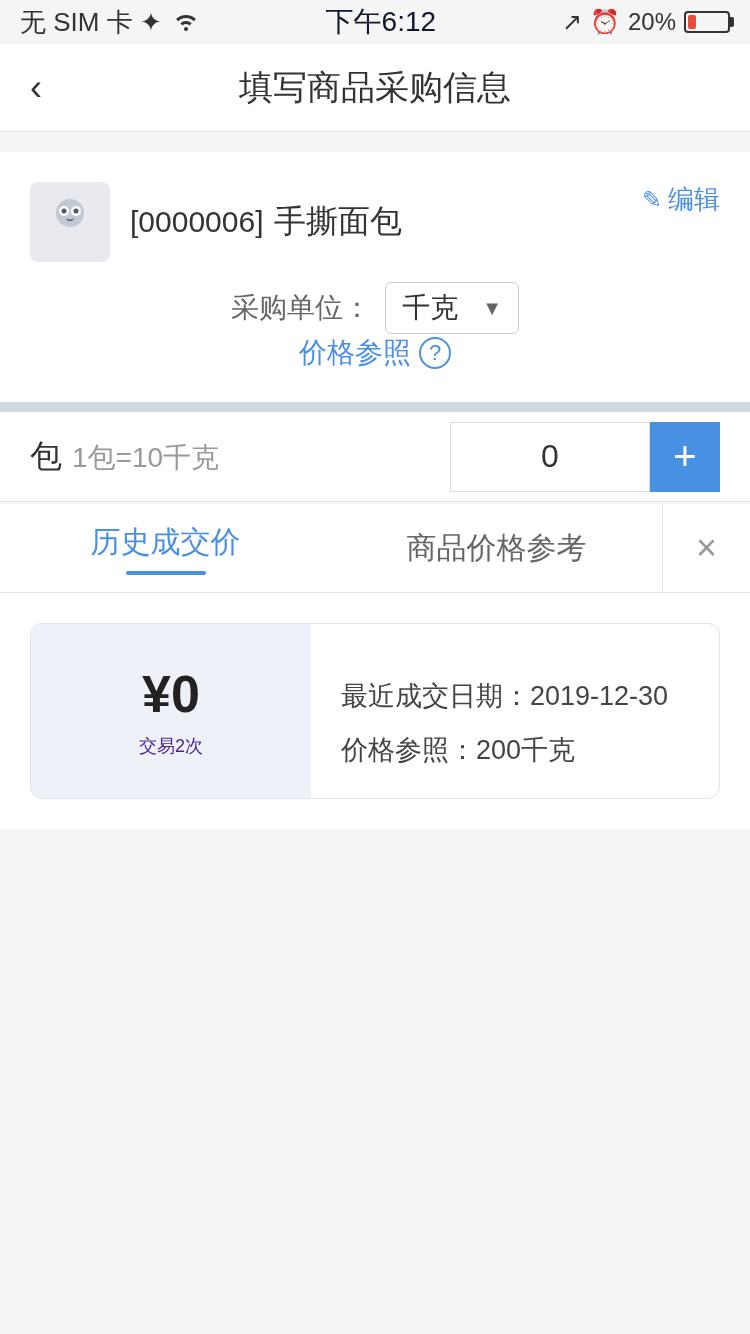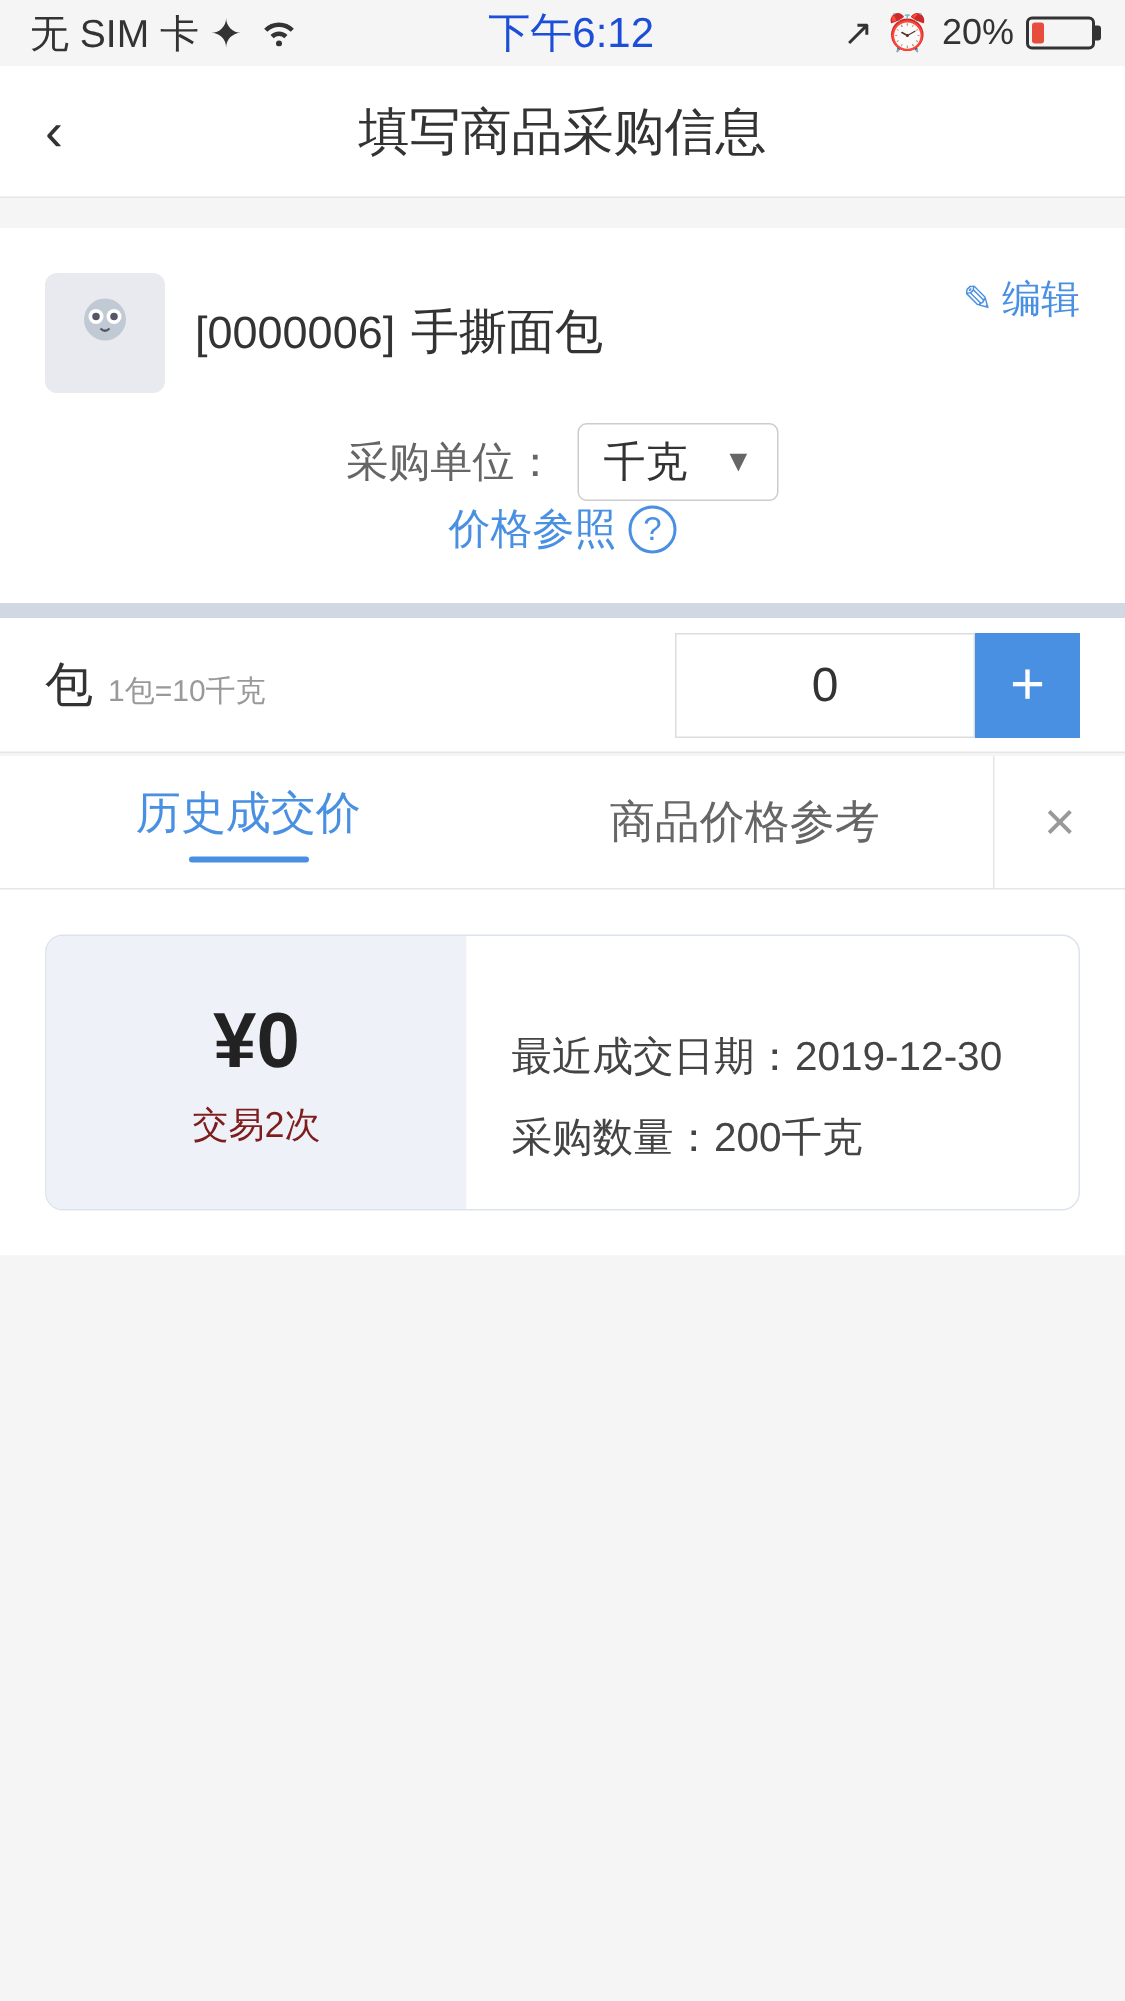--- a/index.html
+++ b/index.html
@@ -26,21 +26,21 @@
     .status-left {
       display: flex;
       align-items: center;
       gap: 10px;
       font-size: 26px;
       color: #333;
     }
     .status-center {
       font-size: 28px;
       font-weight: 500;
-      color: #1d4ed8;
+      color: #0f172a;
     }
     .status-right {
       display: flex;
       align-items: center;
       gap: 8px;
       font-size: 24px;
       color: #333;
     }
     .battery-icon {
       width: 46px;
@@ -197,21 +197,21 @@
       display: flex;
       align-items: baseline;
       gap: 10px;
     }
     .qty-unit {
       font-size: 32px;
       color: #333;
       font-weight: 500;
     }
     .qty-sub {
-      font-size: 20px;
+      font-size: 28px;
       color: #999;
     }
     .qty-controls {
       display: flex;
       align-items: center;
     }
     .qty-input {
       width: 200px;
       height: 70px;
       border: 1px solid #ddd;
@@ -298,22 +298,22 @@
       align-items: center;
       justify-content: center;
       padding: 40px 20px;
     }
     .trans-price {
       font-size: 52px;
       font-weight: 600;
       color: #222;
     }
     .trans-count {
-      font-size: 24px;
-      color: #7f1d1d;
+      font-size: 18px;
+      color: #4c1d95;
       margin-top: 10px;
     }
     .trans-right {
       flex: 1;
       padding: 30px 30px;
       display: flex;
       flex-direction: column;
       justify-content: flex-end;
       gap: 18px;
     }
@@ -431,21 +431,21 @@
     <div class="transaction-card">
       <div class="trans-left">
         <div class="trans-price">¥0</div>
         <div class="trans-count">交易2次</div>
       </div>
       <div class="trans-right">
         <div class="trans-detail-row">
           <span>最近成交日期：</span><span>2019-12-30</span>
         </div>
         <div class="trans-detail-row">
-          <span>采购数量：</span><span>200千克</span>
+          <span>价格参照：</span><span>200千克</span>
         </div>
       </div>
     </div>
   </div>
 
 </div>
 
 <div class="main-bg"></div>
 
 </body></html>

